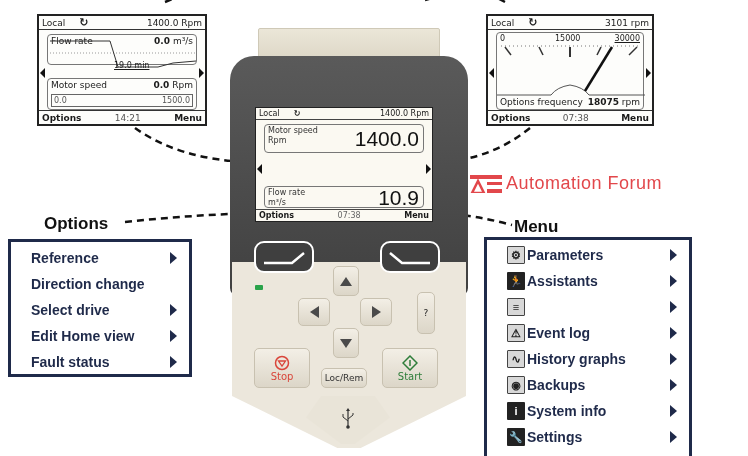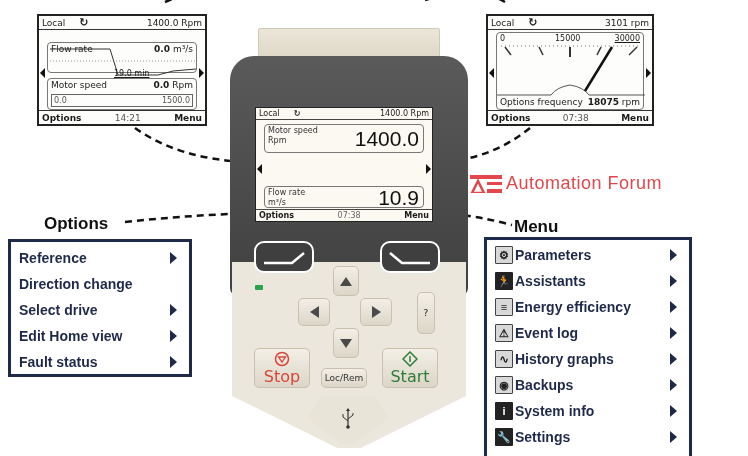--- a/index.html
+++ b/index.html
@@ -34,41 +34,41 @@
 
   .soft-key { position: absolute; top: 241px; width: 60px; height: 32px; border: 2.5px solid #fff; border-radius: 10px; background: #3f3f3f; }
   .soft-key svg { position: absolute; left: 6px; top: 6px; }
 
   .key { position: absolute; background: linear-gradient(#f3efe6, #dcd6c8); border: 1px solid #c8c1b0; border-radius: 5px; display: flex; align-items: center; justify-content: center; }
   .tri-up { width:0;height:0;border-left:6px solid transparent;border-right:6px solid transparent;border-bottom:9px solid #4a4a4a; }
   .tri-down { width:0;height:0;border-left:6px solid transparent;border-right:6px solid transparent;border-top:9px solid #4a4a4a; }
   .tri-left { width:0;height:0;border-top:6px solid transparent;border-bottom:6px solid transparent;border-right:9px solid #4a4a4a; }
   .tri-right { width:0;height:0;border-top:6px solid transparent;border-bottom:6px solid transparent;border-left:9px solid #4a4a4a; }
   .led { position: absolute; left: 255px; top: 285px; width: 8px; height: 5px; background: #2aa34a; border-radius: 1px; }
-  .key-label { font-size: 16px; font-family: "DejaVu Sans", sans-serif; }
+  .key-label { font-size: 10px; font-family: "DejaVu Sans", sans-serif; }
 
   
   .panel-title { position: absolute; font-size: 17px; font-weight: bold; color: #111; }
   .menu-box { position: absolute; border: 3px solid #1f2a4a; background: #fff; }
-  .menu-item { position: absolute; left: 0; right: 0; height: 26px; display: flex; align-items: center; font-size: 14px; font-weight: bold; color: #1f2a4a; }
+  .menu-item { position: absolute; left: 12px; right: 0; height: 26px; display: flex; align-items: center; font-size: 14px; font-weight: bold; color: #1f2a4a; }
   .menu-item .arrow { position: absolute; right: 12px; width: 0; height: 0; border-top: 6px solid transparent; border-bottom: 6px solid transparent; border-left: 7px solid #1f2a4a; }
   .menu-icon { width: 18px; height: 18px; background: #222; margin-right: 2px; display: inline-flex; align-items: center; justify-content: center; color: #fff; font-size: 11px; font-weight: bold; border-radius: 1px; }
   .menu-icon.light { background: #d8d8d8; color: #222; border: 1px solid #444; }
   .logo { position: absolute; left: 470px; top: 173px; display: flex; align-items: center; color: #e2474b; font-size: 18px; letter-spacing: 0.5px; text-align: center; }
   .logo-mark { width: 32px; height: 18px; margin-right: 4px; }
 </style>
 </head>
 <body>
 
 <div class="lcd" style="left:37px; top:14px; width:170px; height:112px;">
   <div class="bar top">
     <span><span>Local</span><span class="rot">↻</span></span>
     <span>1400.0 Rpm</span>
   </div>
-  <div class="rbox" style="left:8px; top:18px; width:150px; height:31px;margin-top:8px;">
+  <div class="rbox" style="left:8px; top:18px; width:150px; height:31px;">
     <span class="abs" style="left:3px; top:1px; font-size:9px;">Flow rate</span>
     <span class="abs" style="right:3px; top:1px; font-size:9px;"><b>0.0</b> <span>m³/s</span></span>
     <svg class="abs" style="left:0; top:0;" width="150" height="40">
       <line x1="2" y1="18" x2="148" y2="18" stroke="#999" stroke-dasharray="1,2"></line>
       <polyline points="2,6 62,6 70,32 110,32 125,28 148,26" fill="none" stroke="#333" stroke-width="1"></polyline>
     </svg>
     <span class="abs" style="left:66px; top:26px; font-size:8px; text-decoration:underline;">19.0 min</span>
   </div>
   <span class="left-arrow" style="top:52px;"></span>
   <span class="right-arrow" style="top:52px;"></span>
@@ -253,21 +253,20 @@
       <span>Parameters</span>
       <span class="arrow"></span>
     </div>
   <div class="menu-item" style="top:28px; padding-left:8px;">
       <span class="menu-icon">🏃</span>
       <span>Assistants</span>
       <span class="arrow"></span>
     </div>
   <div class="menu-item" style="top:54px; padding-left:8px;">
       <span class="menu-icon light">≡</span>
-      <span>Energy efficiency</span>
       <span class="arrow"></span>
     </div>
   <div class="menu-item" style="top:80px; padding-left:8px;">
       <span class="menu-icon light">⚠</span>
       <span>Event log</span>
       <span class="arrow"></span>
     </div>
   <div class="menu-item" style="top:106px; padding-left:8px;">
       <span class="menu-icon light">∿</span>
       <span>History graphs</span>

